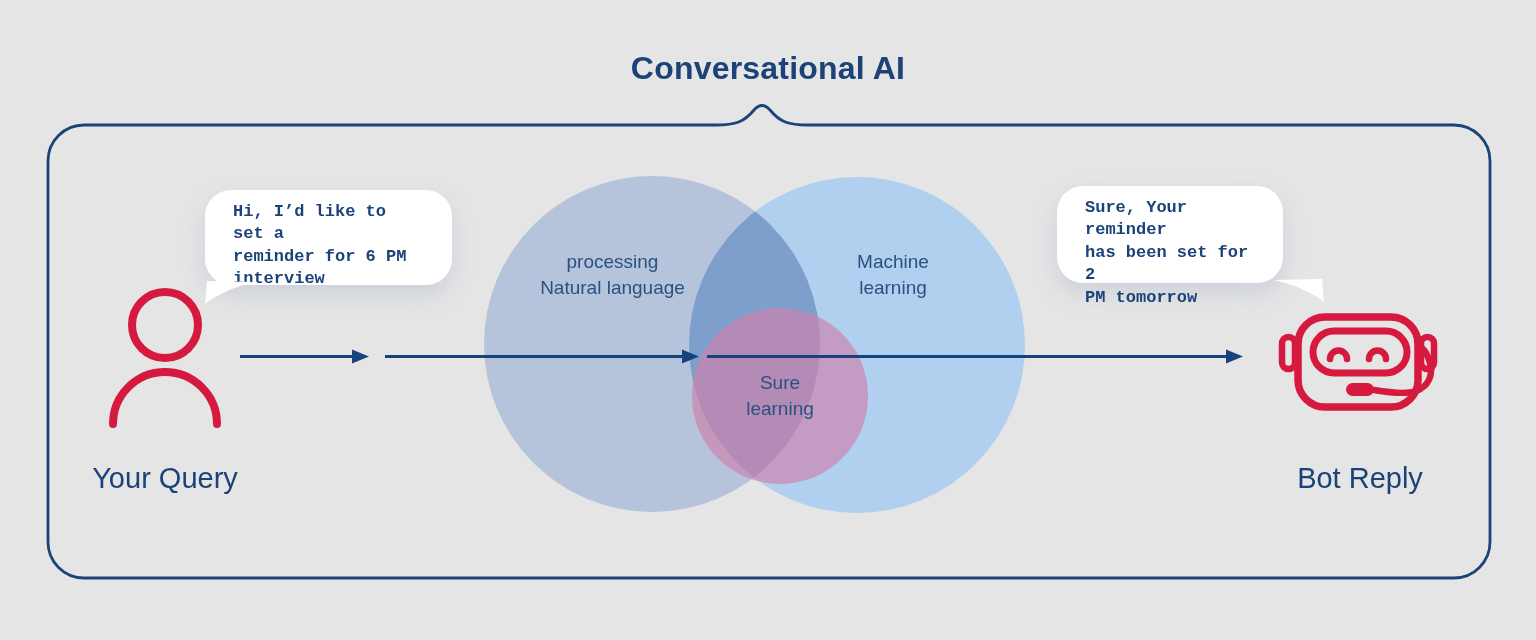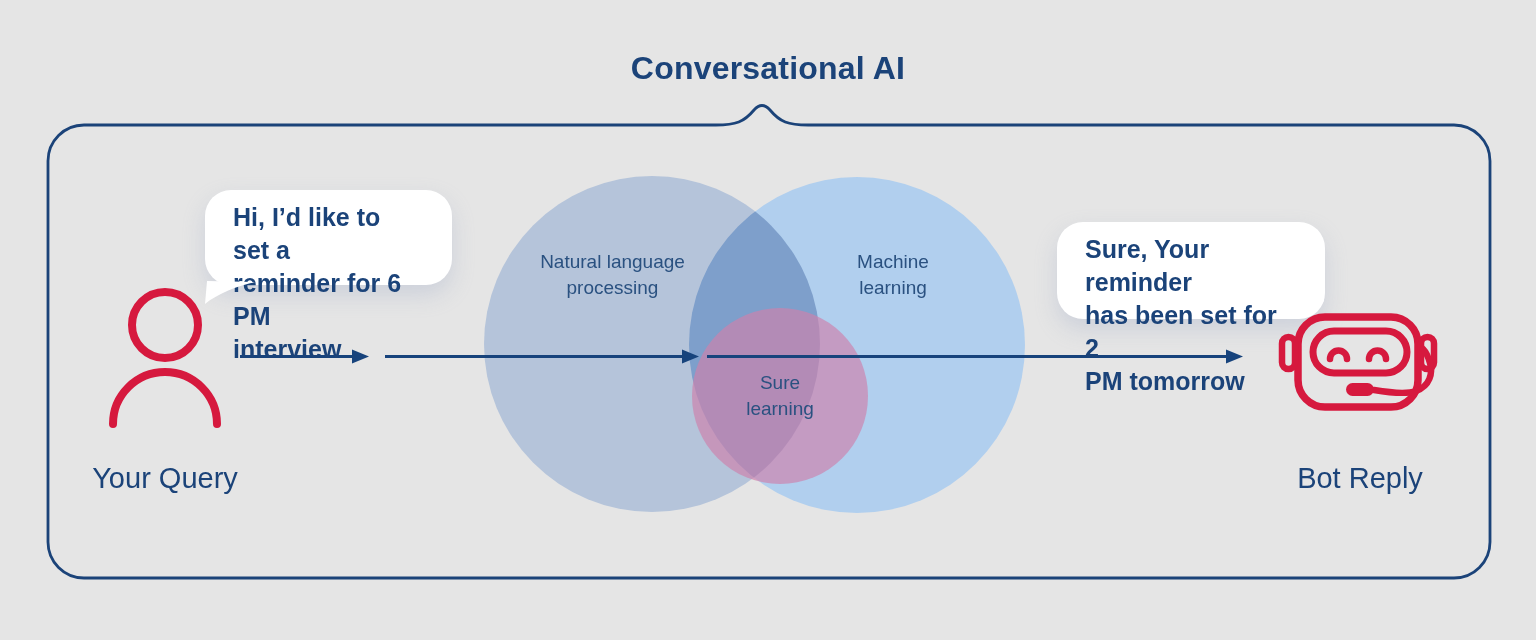--- a/index.html
+++ b/index.html
@@ -16,24 +16,24 @@
   .c-ml{left:689px;top:177px;width:336px;height:336px;background:#B1CFEE;mix-blend-mode:multiply;}
   .c-dl{left:692px;top:308px;width:176px;height:176px;background:rgba(205,130,172,0.68);}
   .vlabel{position:absolute;text-align:center;color:#2a5180;font-size:19px;line-height:1.35;font-weight:500;}
   .l-nlp{left:500px;top:249px;width:225px;}
   .l-ml{left:810px;top:249px;width:166px;}
   .l-dl{left:720px;top:370px;width:120px;}
 
   
   .bubble{position:absolute;background:#ffffff;border-radius:26px;
           box-shadow:0 10px 22px rgba(150,162,195,.30);
-          color:#1b4379;font-weight:700;font-size:25px;line-height:1.32;
-          padding:11px 32px 0 28px;box-sizing:border-box;}
+          color:#1b4379;font-weight:700;font-size:17px;line-height:1.32;
+          padding:11px 32px 0 28px;box-sizing:border-box;font-family:Liberation Mono, monospace;}
   .b-user{left:205px;top:190px;width:247px;height:95px;}
-  .b-bot{left:1057px;top:186px;width:268px;height:97px;margin-top:36px;}
+  .b-bot{left:1057px;top:186px;width:226px;height:97px;}
   .tail{position:absolute;}
 
   .side-label{position:absolute;color:#1b4379;font-size:29px;font-weight:500;text-align:center;}
   .lbl-user{left:55px;top:462px;width:220px;}
   .lbl-bot{left:1275px;top:462px;width:170px;}
 
   .icon-abs{position:absolute;}
   svg{display:block;}
 </style>
 </head>
@@ -49,22 +49,22 @@
              L 1490 542 A 36 36 0 0 1 1454 578 L 84 578 A 36 36 0 0 1 48 542
              L 48 161 A 36 36 0 0 1 84 125 Z" fill="none" stroke="#1b4379" stroke-width="2.8"></path>
   </svg>
 
   <div class="venn">
     <div class="circle c-nlp"></div>
     <div class="circle c-ml"></div>
     <div class="circle c-dl"></div>
 
     <div class="vlabel l-nlp">
+      <div>processing</div>
       <div>Natural language</div>
-      <div>processing</div>
     </div>
     <div class="vlabel l-ml">
       <div>Machine</div>
       <div>learning</div>
     </div>
     <div class="vlabel l-dl">
       <div>Sure</div>
       <div>learning</div>
     </div>
   </div>

